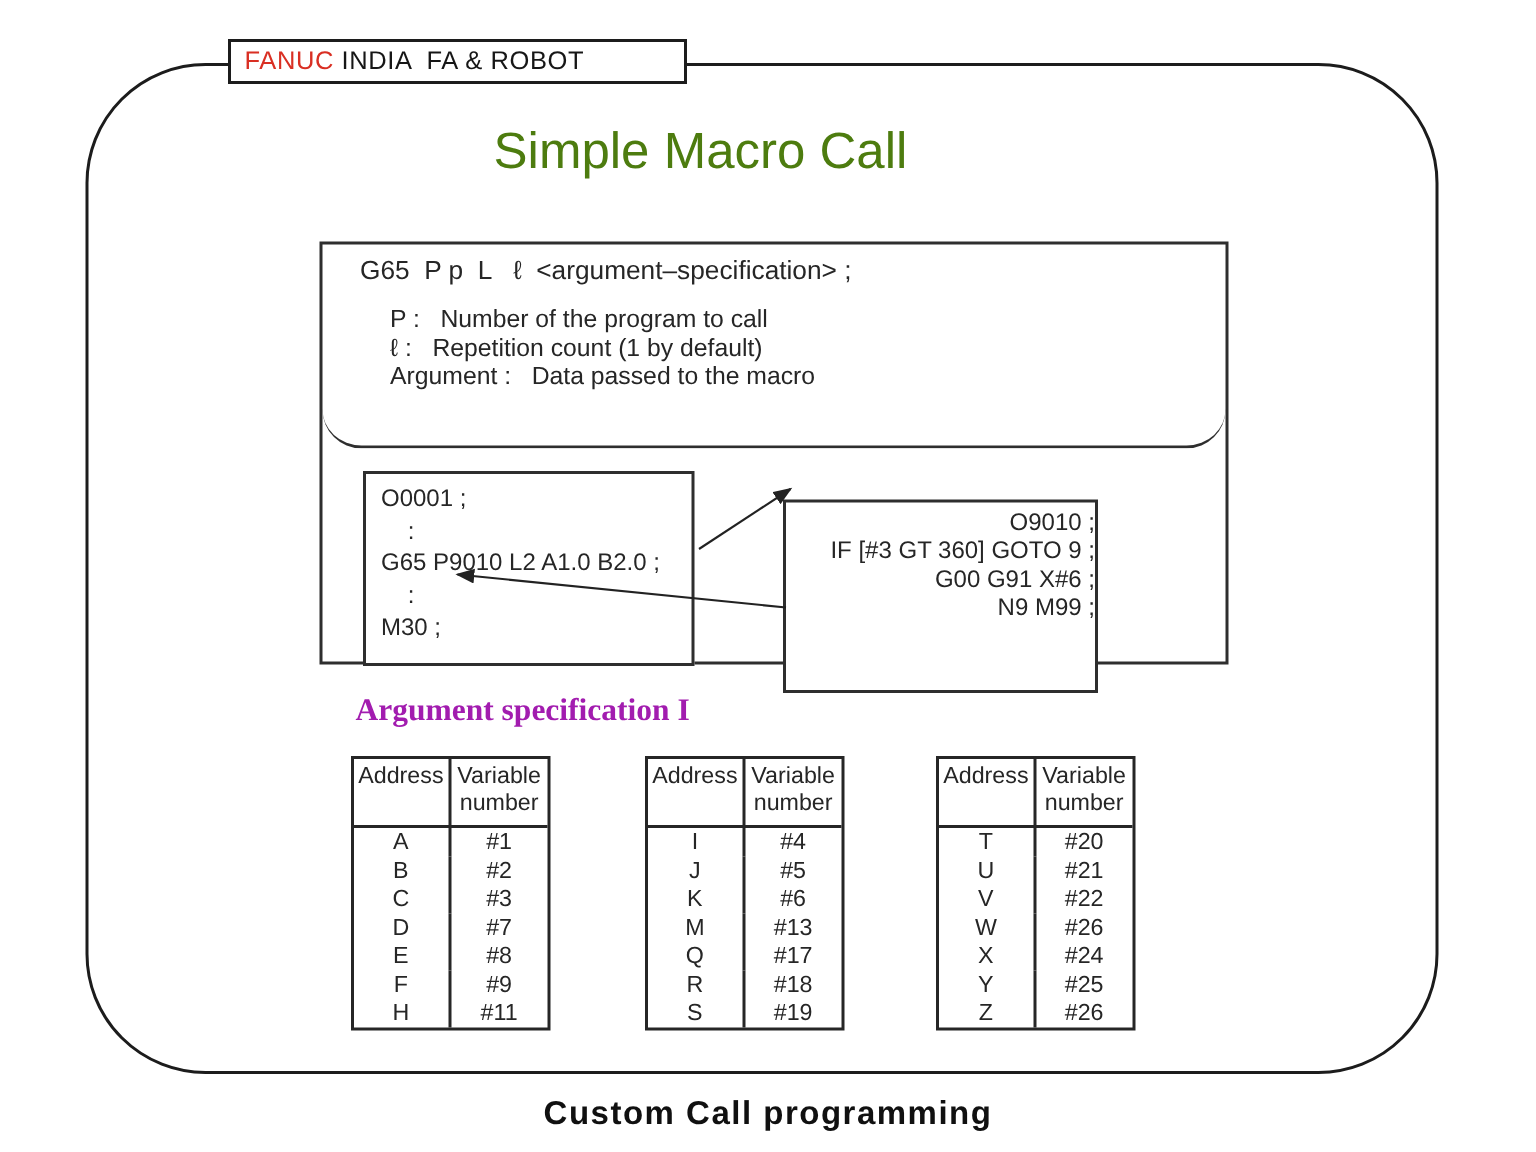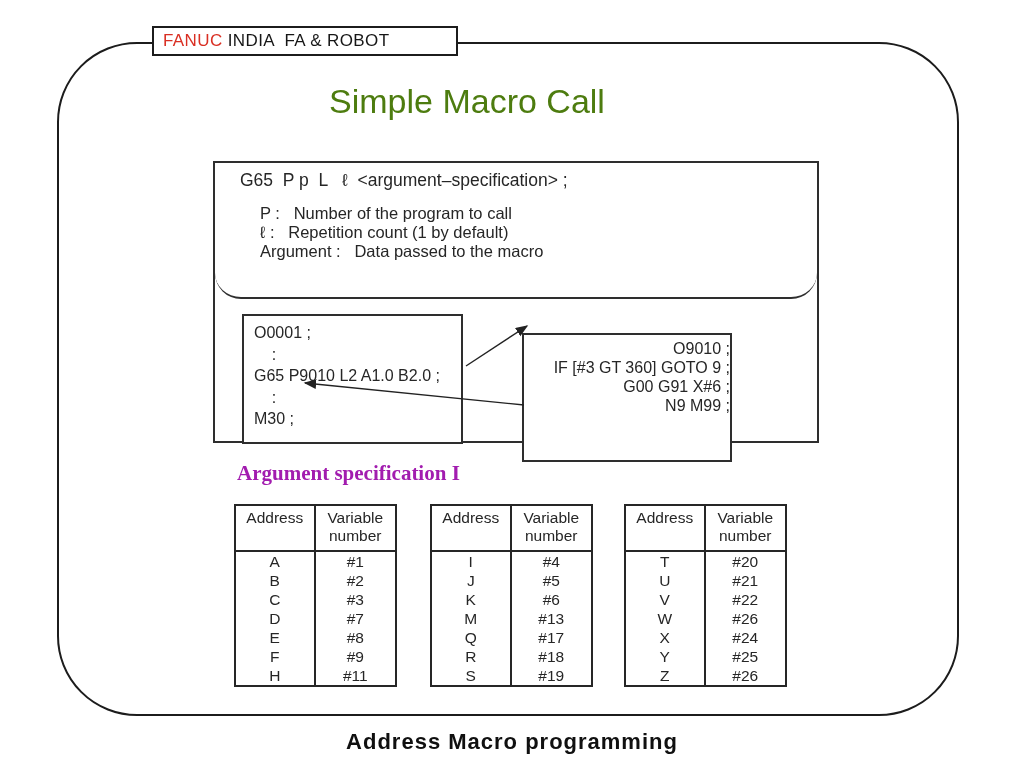--- a/index.html
+++ b/index.html
@@ -36,21 +36,21 @@
   .program-box.main  { left:27px;  top:15px; width:221px; height:130px; padding:6px 0 0 10px; line-height:21.5px; }
   .program-box.macro { left:307px; top:34px; width:210px; height:129px; padding:4px 0 0 13px; line-height:19px;text-align:right; }
   .arrows-svg { position:absolute; left:0; top:0; }
 
   .arg-heading {
     position:absolute; left:222px; top:461px;
     font-family:"Liberation Serif","DejaVu Serif",serif; font-weight:bold;
     font-size:21px; color:#a21caf;margin-left:15px;
   }
 
-  .arg-table { position:absolute; top:504px; width:163px; border:2px solid #262626; background:#fff; color:#262626; }
+  .arg-table { position:absolute; top:504px; width:133px; border:2px solid #262626; background:#fff; color:#262626; }
   .arg-table.t1 { left:234px; } .arg-table.t2 { left:430px; } .arg-table.t3 { left:624px; }
   .thead { display:flex; border-bottom:2px solid #262626; height:46px; }
   .tcell { width:50%; }
   .tcell:first-child { border-right:2px solid #262626; }
   .thead .tcell { font-size:15.5px; padding-top:3px; text-align:center; white-space:pre-line; line-height:18px; }
   .trow { display:flex; height:19px; }
   .trow .tcell { text-align:center; font-size:15.5px; line-height:19px; }
 
   .slide-footer {
     position:absolute; left:0; top:729px; width:1024px; text-align:center;
@@ -199,13 +199,13 @@
         <div class="tcell">Y</div>
         <div class="tcell">#25</div>
       </div>
       <div class="trow">
         <div class="tcell">Z</div>
         <div class="tcell">#26</div>
       </div>
     </div>
 </div>
 
-<div class="slide-footer">Address Macro programming</div>
+<div class="slide-footer">Custom Call programming</div>
 
 </body></html>

